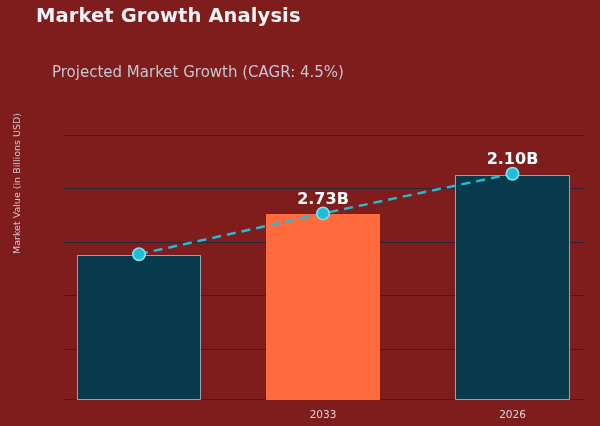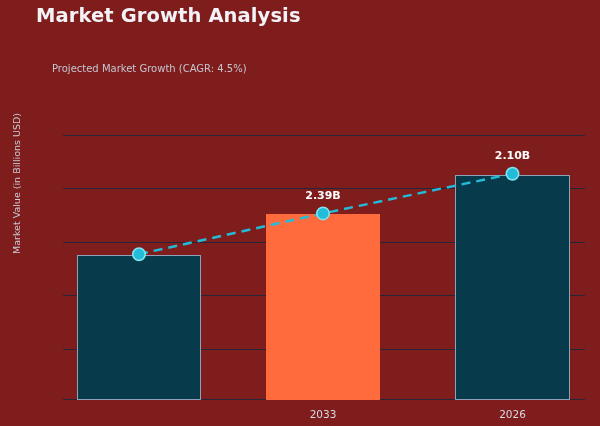--- a/index.html
+++ b/index.html
@@ -24,21 +24,21 @@
     font-size: 19.5px;
     font-weight: bold;
     color: #f2f2f7;
     letter-spacing: 0.1px;
     white-space: nowrap;
   }
   #chart-subtitle {
     position: absolute;
     left: 52px;
     top: 63px;
-    font-size: 10px;
+    font-size: 15px;
     color: #c4c6d0;
     white-space: nowrap;
   }
 
   
   #y-axis-title {
     position: absolute;
     left: -79px;
     top: 178px;
     width: 190px;
@@ -102,21 +102,21 @@
     height: 269px;
     overflow: visible;
     pointer-events: none;
   }
 
   
   .value-label {
     position: absolute;
     width: 120px;
     text-align: center;
-    font-size: 11px;
+    font-size: 16px;
     font-weight: bold;
     color: #ffffff;
     transform: translateX(-50%);
     white-space: nowrap;
   }
 </style>
 </head>
 <body>
 
 <div id="chart-root">
@@ -138,20 +138,20 @@
     <div class="bar orange" style="left:203px; width:114px; height:185.6px"></div>
     <div class="bar teal" style="left:392px; width:115px; height:225.3px"></div>
 
     <svg id="trend-svg" viewBox="0 0 522 269" preserveAspectRatio="none">
       <polyline points="76,123.2 260,82.4 449.5,42.7" fill="none" stroke="#22bcd8" stroke-width="2.4" stroke-dasharray="9 6" stroke-linecap="butt"></polyline>
       <circle cx="76" cy="123.2" r="6.2" fill="#22bcd8" stroke="#7fe3f0" stroke-width="1.6"></circle>
       <circle cx="260" cy="82.4" r="6.2" fill="#22bcd8" stroke="#7fe3f0" stroke-width="1.6"></circle>
       <circle cx="449.5" cy="42.7" r="6.2" fill="#22bcd8" stroke="#7fe3f0" stroke-width="1.6"></circle>
     </svg>
 
-    <div class="value-label" style="left:260px;  top:58px">2.39B</div>
+    <div class="value-label" style="left:260px;  top:58px">2.73B</div>
     <div class="value-label" style="left:449.5px;top:18px">2.10B</div>
 
     <div class="x-tick-label" style="left:260px">2033</div>
     <div class="x-tick-label" style="left:449.5px">2026</div>
 
   </div>
 </div>
 
 </body></html>

